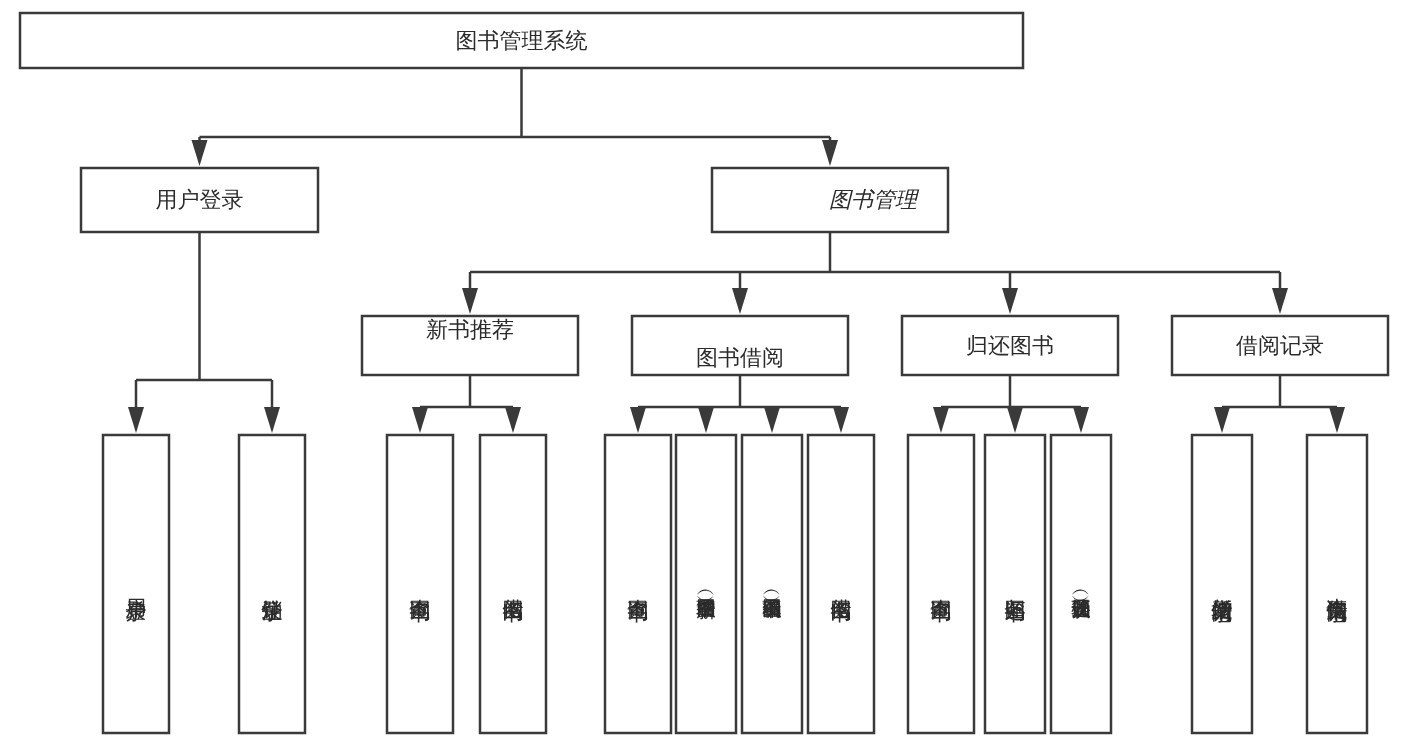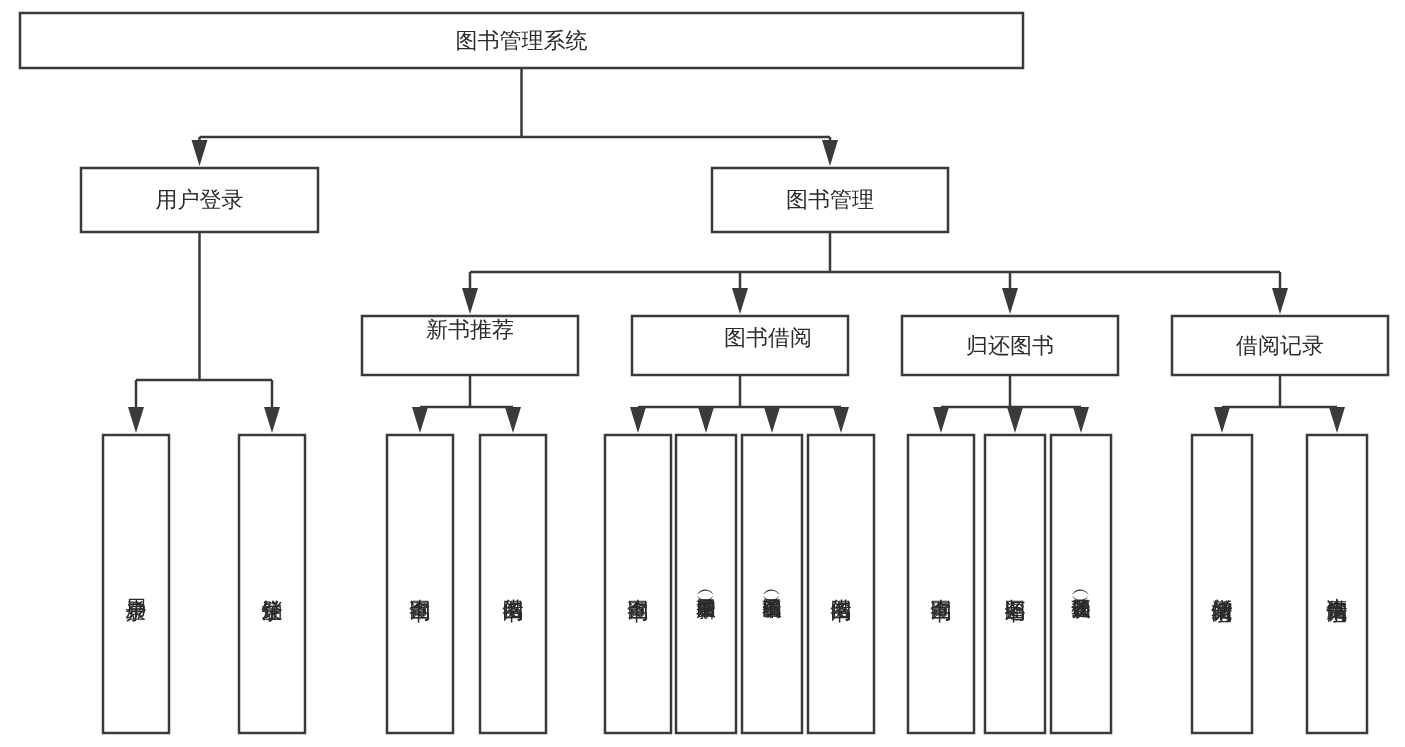--- a/index.html
+++ b/index.html
@@ -162,27 +162,27 @@
       </g>
   </svg>
 
   <div id="labels-layer">
       <div class="hlabel-wrap" style="left: 20px; top: 13px; width: 1003px; height: 55px;">
         <span>图书管理系统</span>
       </div>
       <div class="hlabel-wrap" style="left: 81px; top: 168px; width: 237px; height: 64px;">
         <span>用户登录</span>
       </div>
-      <div class="hlabel-wrap" style="left: 712px; top: 168px; width: 236px; height: 64px;">
+      <div class="hlabel-wrap" style="left: 755px; top: 168px; width: 236px; height: 64px; font-style: italic;">
         <span>图书管理</span>
       </div>
       <div class="hlabel-wrap" style="left: 362px; top: 300px; width: 216px; height: 59px; align-items: center;">
         <span>新书推荐</span>
       </div>
-      <div class="hlabel-wrap" style="left: 632px; top: 308px; width: 216px; height: 59px; padding-left: 28px;">
+      <div class="hlabel-wrap" style="left: 632px; top: 328px; width: 216px; height: 59px;">
         <span>图书借阅</span>
       </div>
       <div class="hlabel-wrap" style="left: 902px; top: 316px; width: 216px; height: 59px;">
         <span>归还图书</span>
       </div>
       <div class="hlabel-wrap" style="left: 1172px; top: 316px; width: 216px; height: 59px;">
         <span>借阅记录</span>
       </div>
       <div class="vlabel-wrap" style="left: 103px; top: 435px; width: 66px; height: 298px;">
         <span>用户登录</span>

